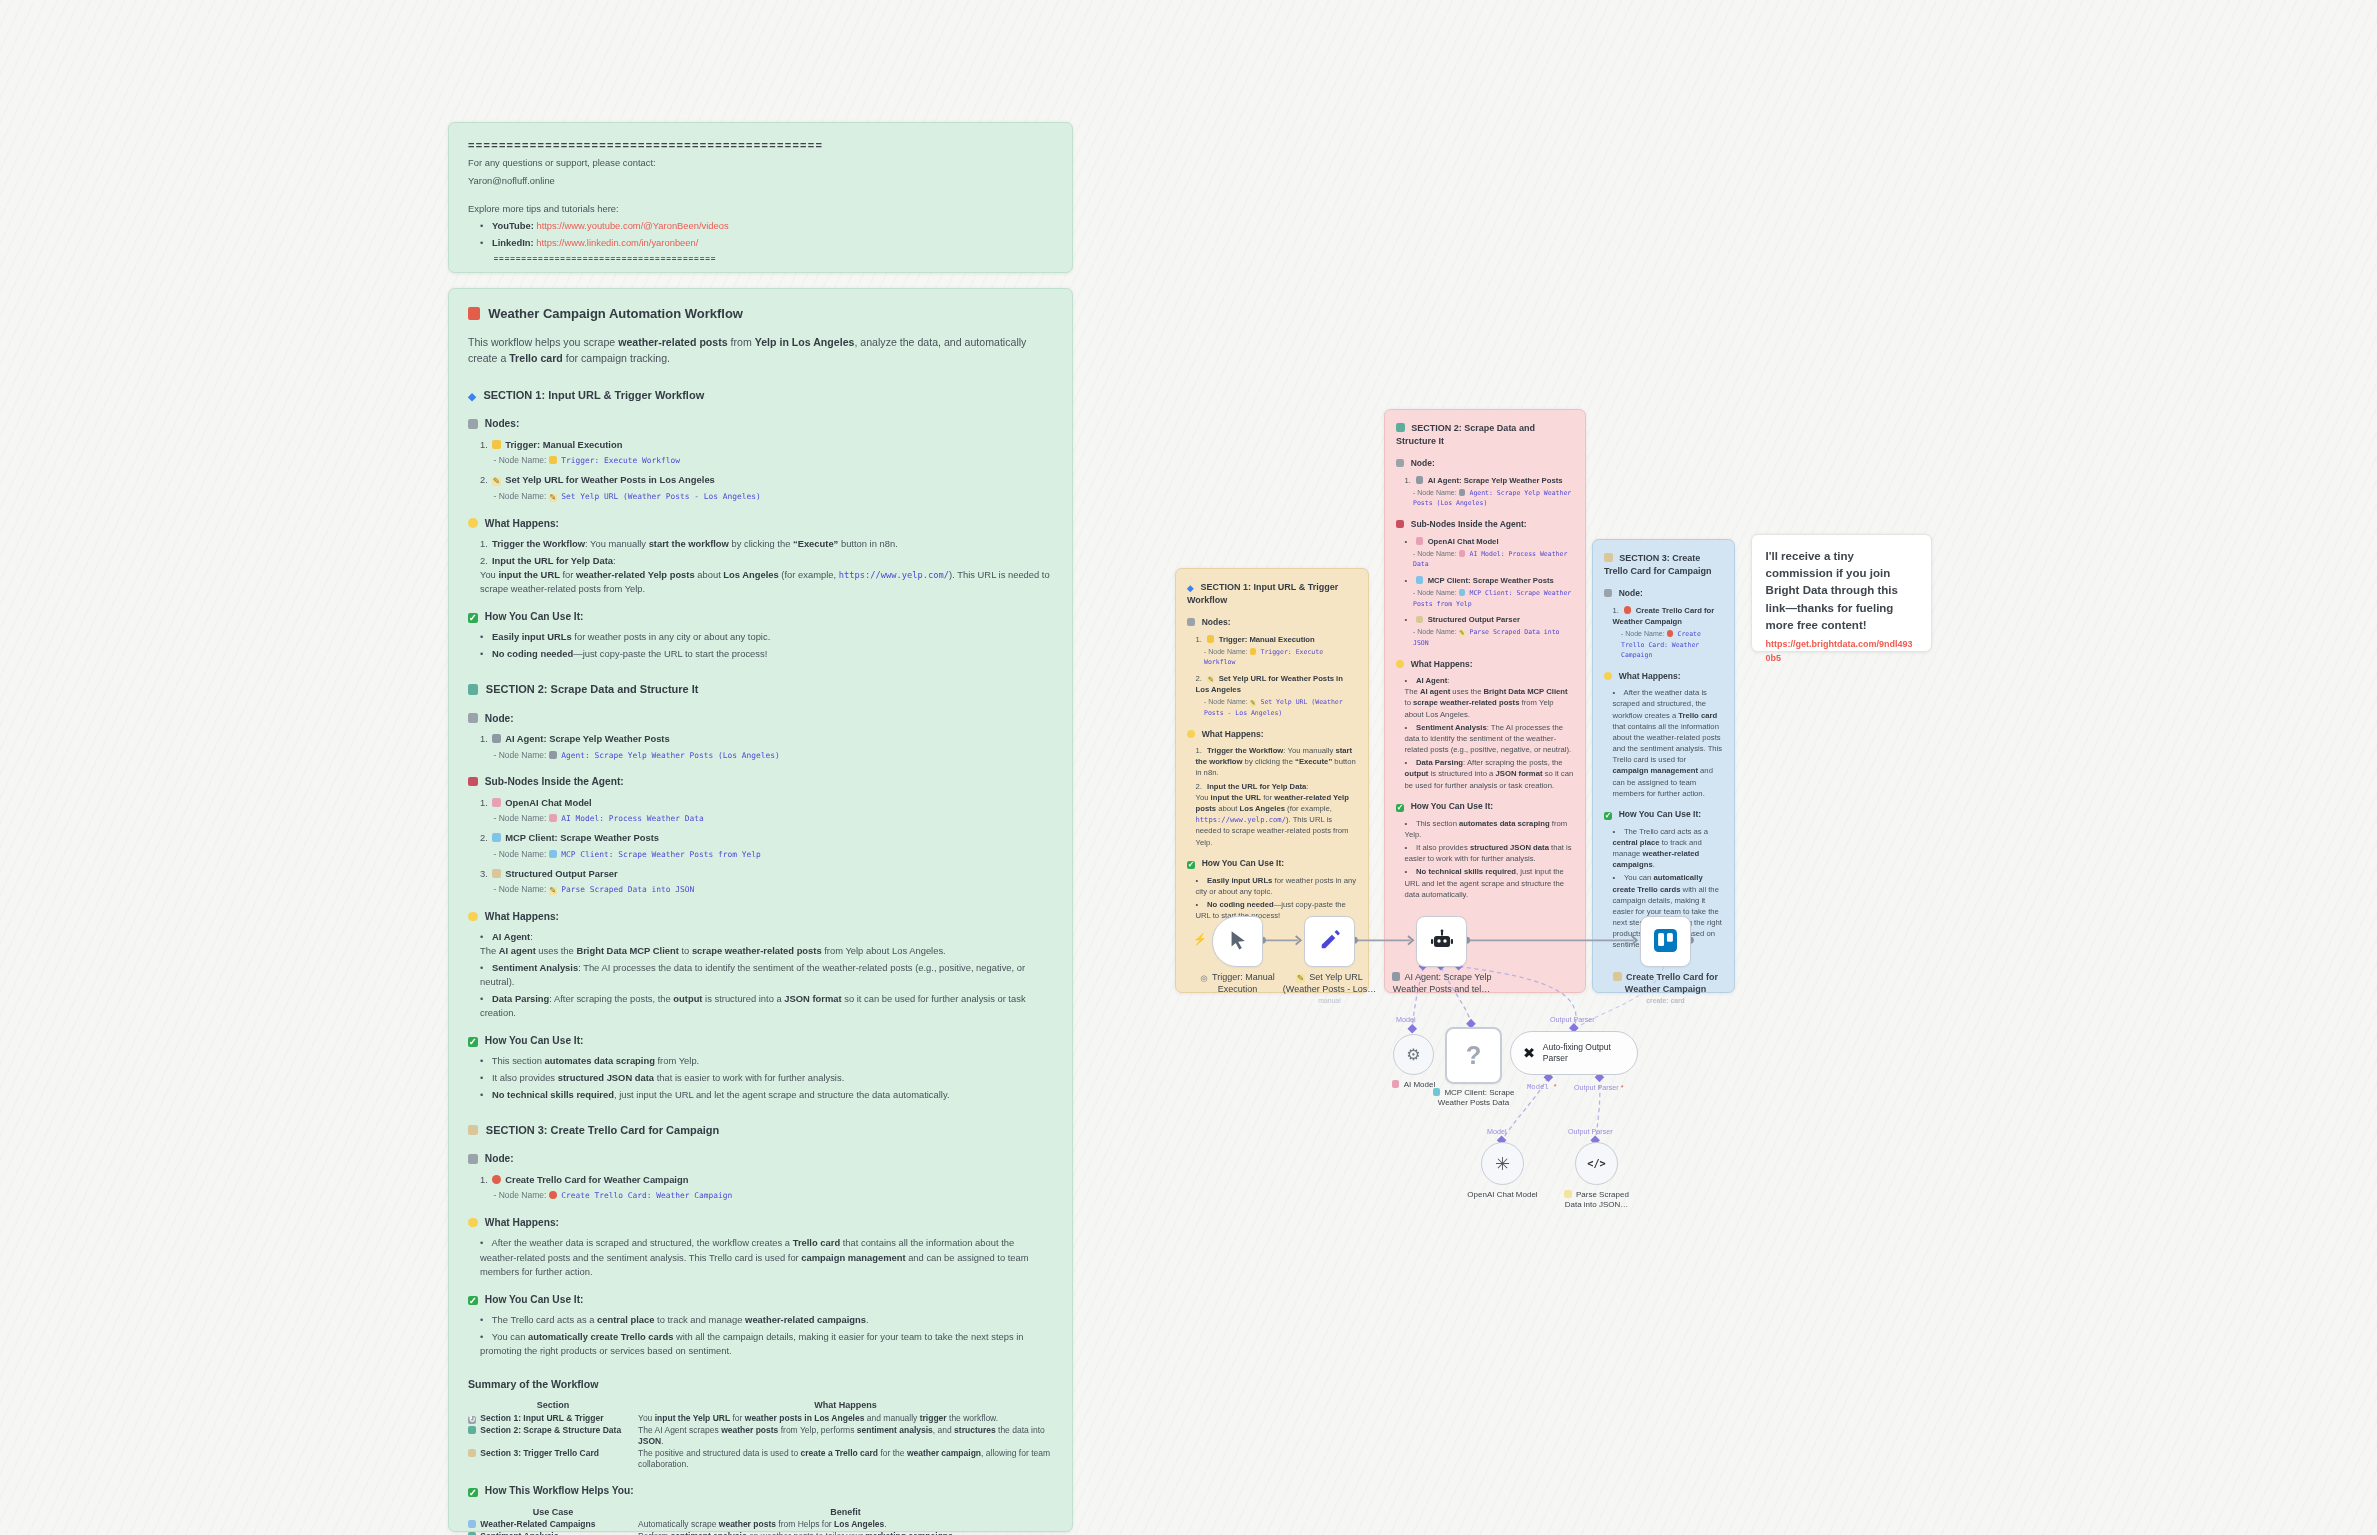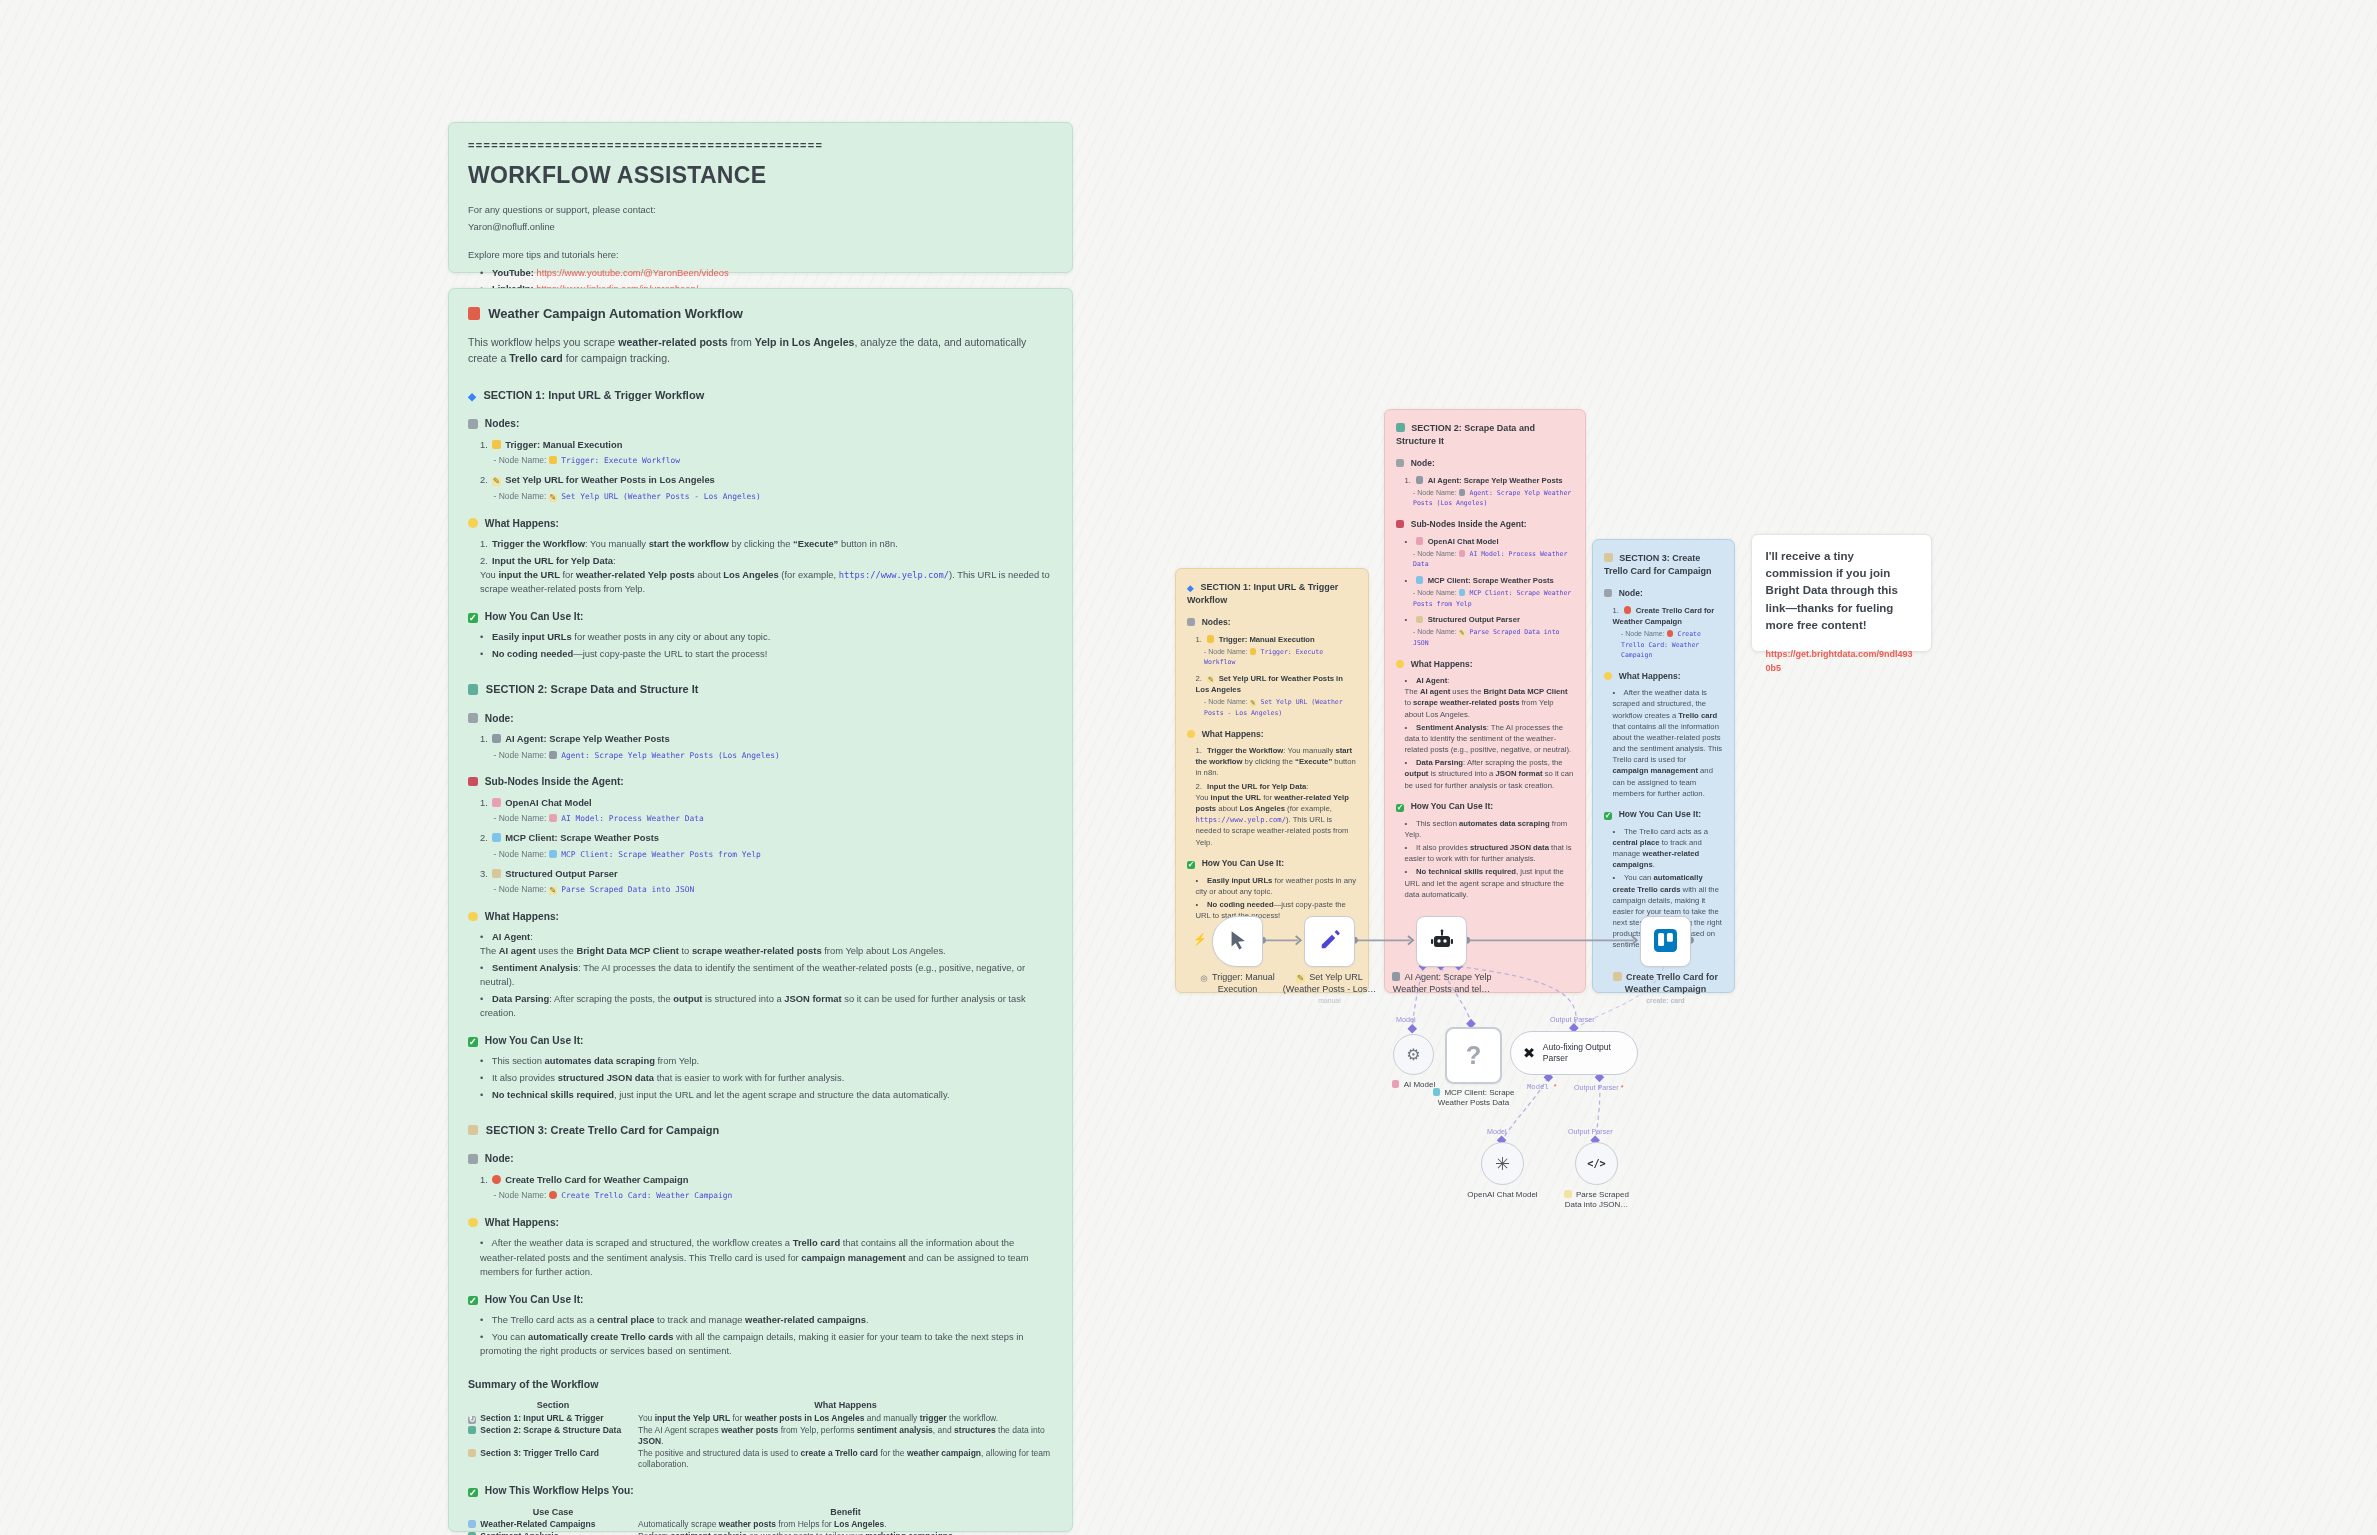--- a/index.html
+++ b/index.html
@@ -75,31 +75,30 @@
   .nlabel{position:absolute;top:100%;margin-top:6px;left:50%;transform:translateX(-50%);
           width:162px;text-align:center;font-size:9px;color:#3d434b;line-height:1.3;}
   .nlabel.smL{font-size:8px;width:128px;}
   .nsub{font-size:6.8px;color:#b8bec8;margin-top:1.7px;}
   .clabel{position:absolute;font-size:7.2px;color:#978edb;white-space:nowrap;}
   .clabel .red{color:#e0524e;}
   .redBolt{position:absolute;color:#e5484d;font-size:11px;font-weight:bold;}
 
   
   .commBody{padding:12.8px 13.6px;font-size:11.5px;line-height:1.5;color:#3f454d;font-weight:bold;}
-  .commLink{margin-top:14px;font-size:9px;font-weight:bold;color:#f05a4f;cursor:pointer;word-break:break-all;}
+  .commLink{margin-top:4px;font-size:9px;font-weight:bold;color:#f05a4f;cursor:pointer;word-break:break-all;}
 </style>
 </head>
 <body>
 
 <div id="canvas-bg"></div>
 
 <div class="sticky green" style="left:448px;top:122px;width:625px;height:151px;">
   <div class="noteBody big" id="note-assistance">
       <div class="eq">==============================================</div>
-      <div class="h1">WORKFLOW ASSISTANCE</div>
       <div class="p"><span>For any questions or support, please contact:</span></div>
       <div class="p"><span>Yaron@nofluff.online</span></div>
       <div style="height: 6.8px;"></div>
       <div class="p"><span>Explore more tips and tutorials here:</span></div>
       <div class="li"><span class="marker">•</span> <span class="b">YouTube: </span><span class="rlink">https://www.youtube.com/@YaronBeen/videos</span></div>
       <div class="li"><span class="marker">•</span> <span class="b">LinkedIn: </span><span class="rlink">https://www.linkedin.com/in/yaronbeen/</span></div>
       <div class="eq2">========================================</div>
     </div>
 </div>
 <div class="sticky green" style="left:448px;top:288px;width:625px;height:1244px;">

